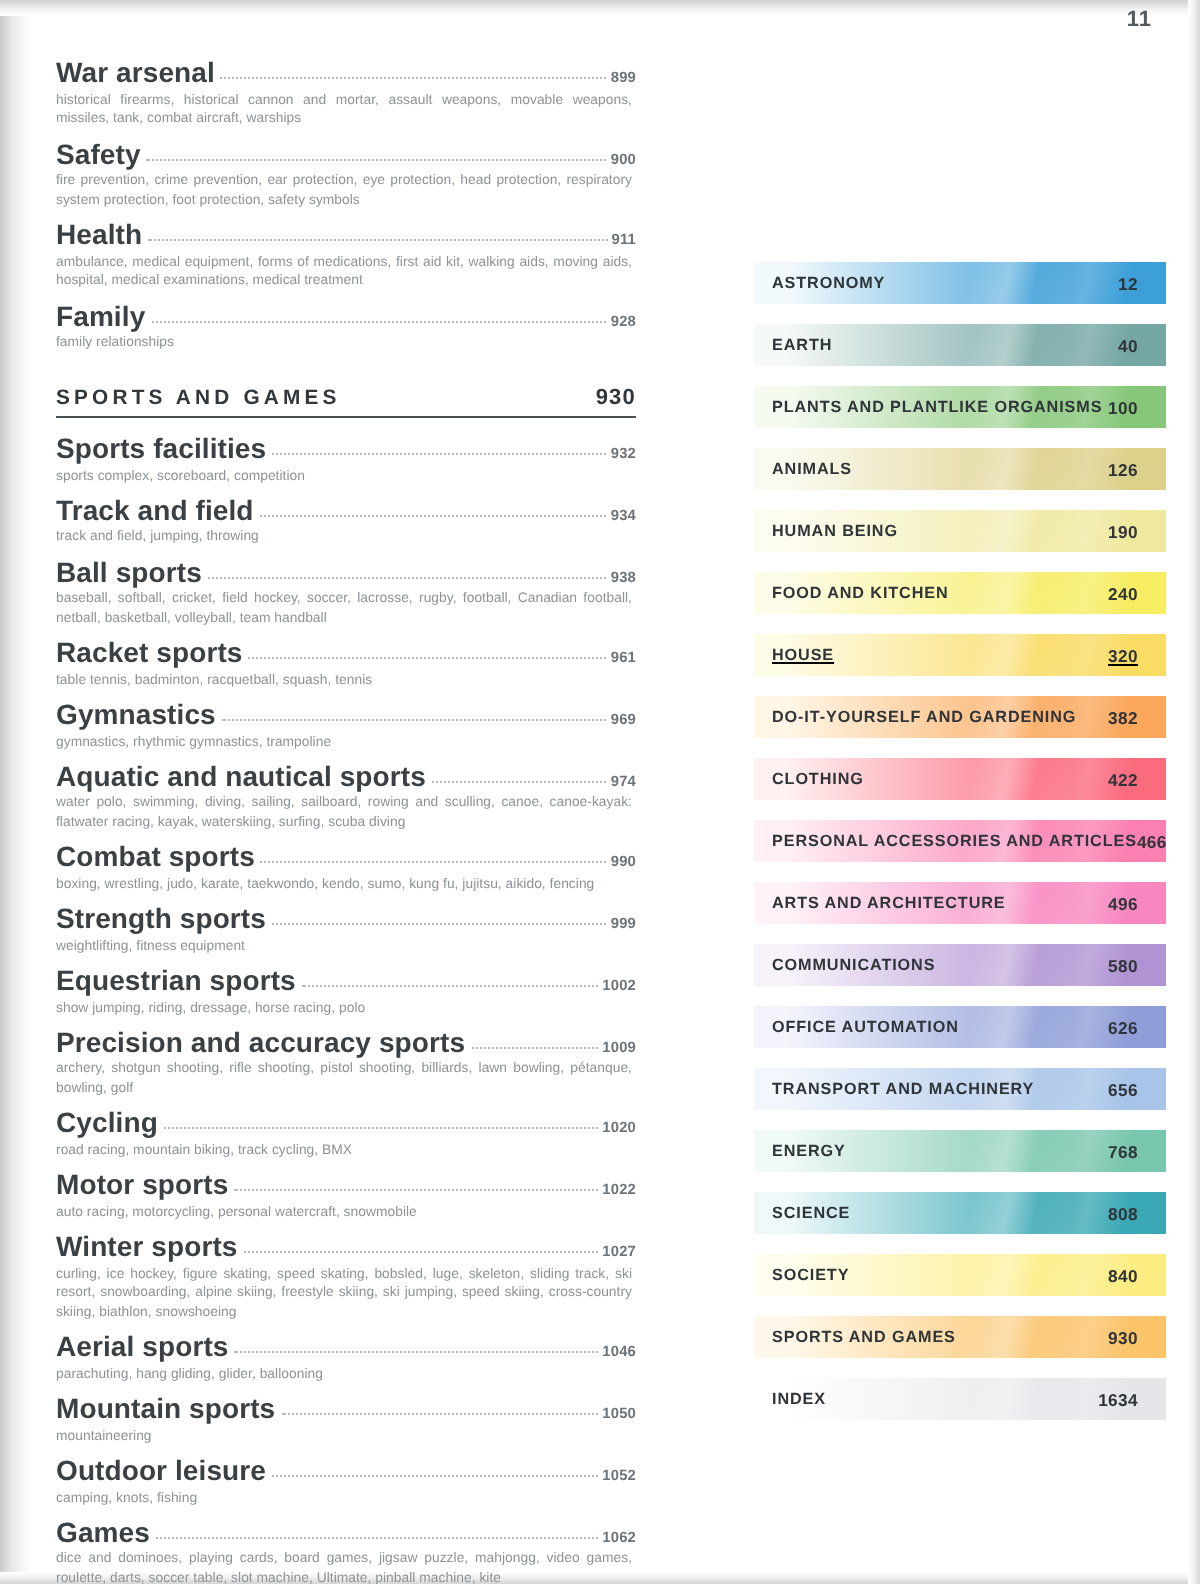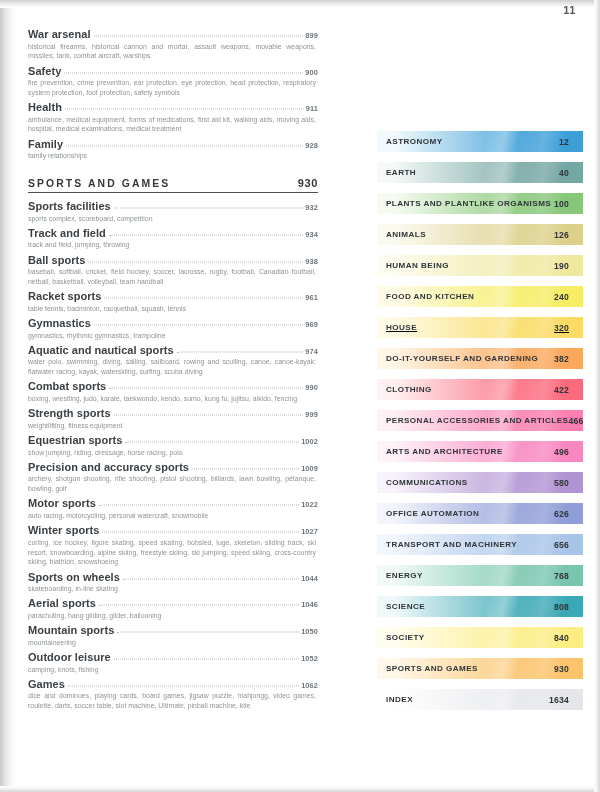--- a/index.html
+++ b/index.html
@@ -73,21 +73,21 @@
 
   .toc-entry { margin-bottom: 1px; }
 
   .entry-line {
     display: flex;
     align-items: baseline;
     width: 100%;
   }
 
   .entry-title {
-    font-size: 11px;
+    font-size: 14px;
     font-weight: bold;
     color: #3b4044;
     white-space: nowrap;
     letter-spacing: 0.05px;
   }
 
   .leader {
     flex: 1 1 auto;
     margin: 0 2px 0 3px;
     border-bottom: 1px dotted #b6babd;
@@ -319,41 +319,41 @@
         <div class="toc-entry">
           <div class="entry-line">
             <span class="entry-title">Precision and accuracy sports</span>
             <span class="leader"></span>
             <span class="entry-page">1009</span>
           </div>
           <div class="entry-sub">archery, shotgun shooting, rifle shooting, pistol shooting, billiards, lawn bowling, pétanque, bowling, golf</div>
         </div>
         <div class="toc-entry">
           <div class="entry-line">
+            <span class="entry-title">Cycling</span>
+            <span class="leader"></span>
+            <span class="entry-page">1020</span>
+          </div>
+          <div class="entry-sub">road racing, mountain biking, track cycling, BMX</div>
+        </div>
+        <div class="toc-entry">
+          <div class="entry-line">
             <span class="entry-title">Motor sports</span>
             <span class="leader"></span>
             <span class="entry-page">1022</span>
           </div>
           <div class="entry-sub">auto racing, motorcycling, personal watercraft, snowmobile</div>
         </div>
         <div class="toc-entry">
           <div class="entry-line">
             <span class="entry-title">Winter sports</span>
             <span class="leader"></span>
             <span class="entry-page">1027</span>
           </div>
           <div class="entry-sub">curling, ice hockey, figure skating, speed skating, bobsled, luge, skeleton, sliding track, ski resort, snowboarding, alpine skiing, freestyle skiing, ski jumping, speed skiing, cross-country skiing, biathlon, snowshoeing</div>
-        </div>
-        <div class="toc-entry">
-          <div class="entry-line">
-            <span class="entry-title">Sports on wheels</span>
-            <span class="leader"></span>
-            <span class="entry-page">1044</span>
-          </div>
-          <div class="entry-sub">skateboarding, in-line skating</div>
         </div>
         <div class="toc-entry">
           <div class="entry-line">
             <span class="entry-title">Aerial sports</span>
             <span class="leader"></span>
             <span class="entry-page">1046</span>
           </div>
           <div class="entry-sub">parachuting, hang gliding, glider, ballooning</div>
         </div>
         <div class="toc-entry">

